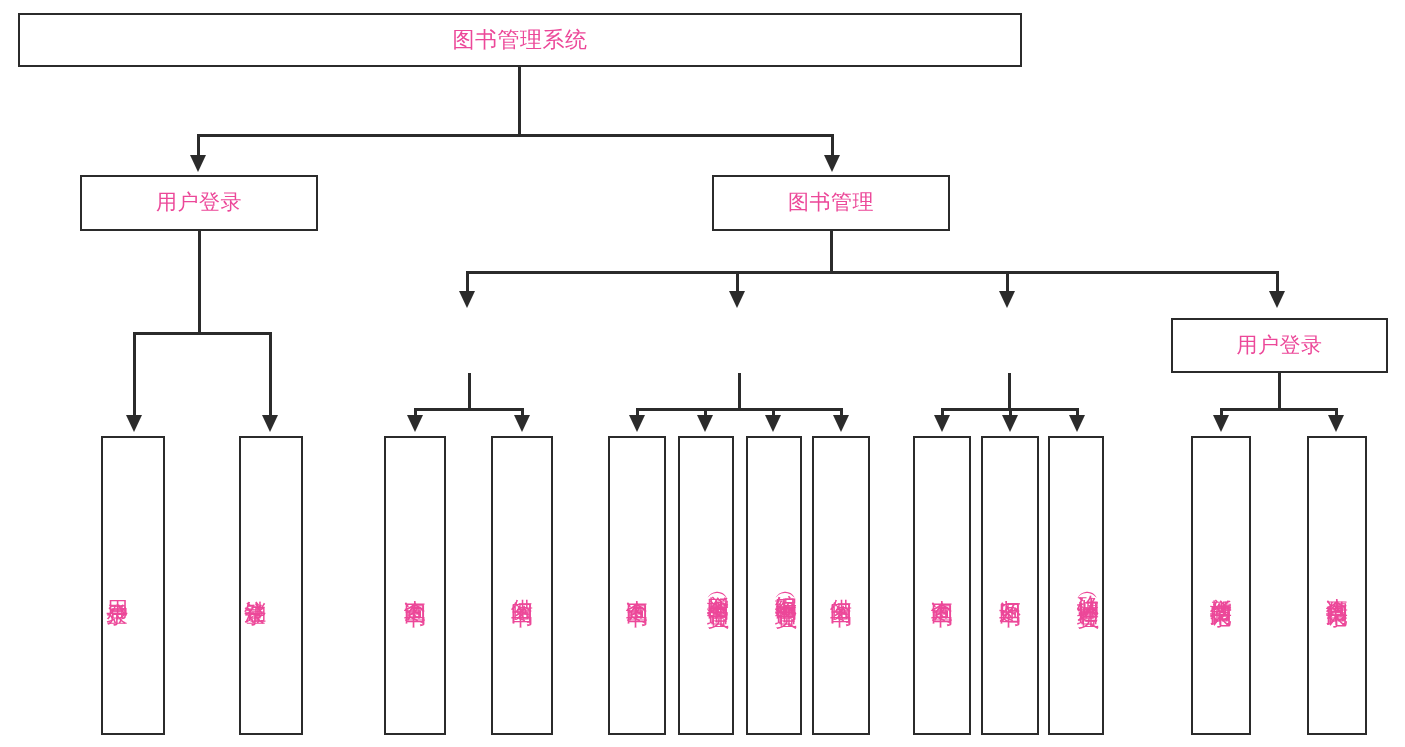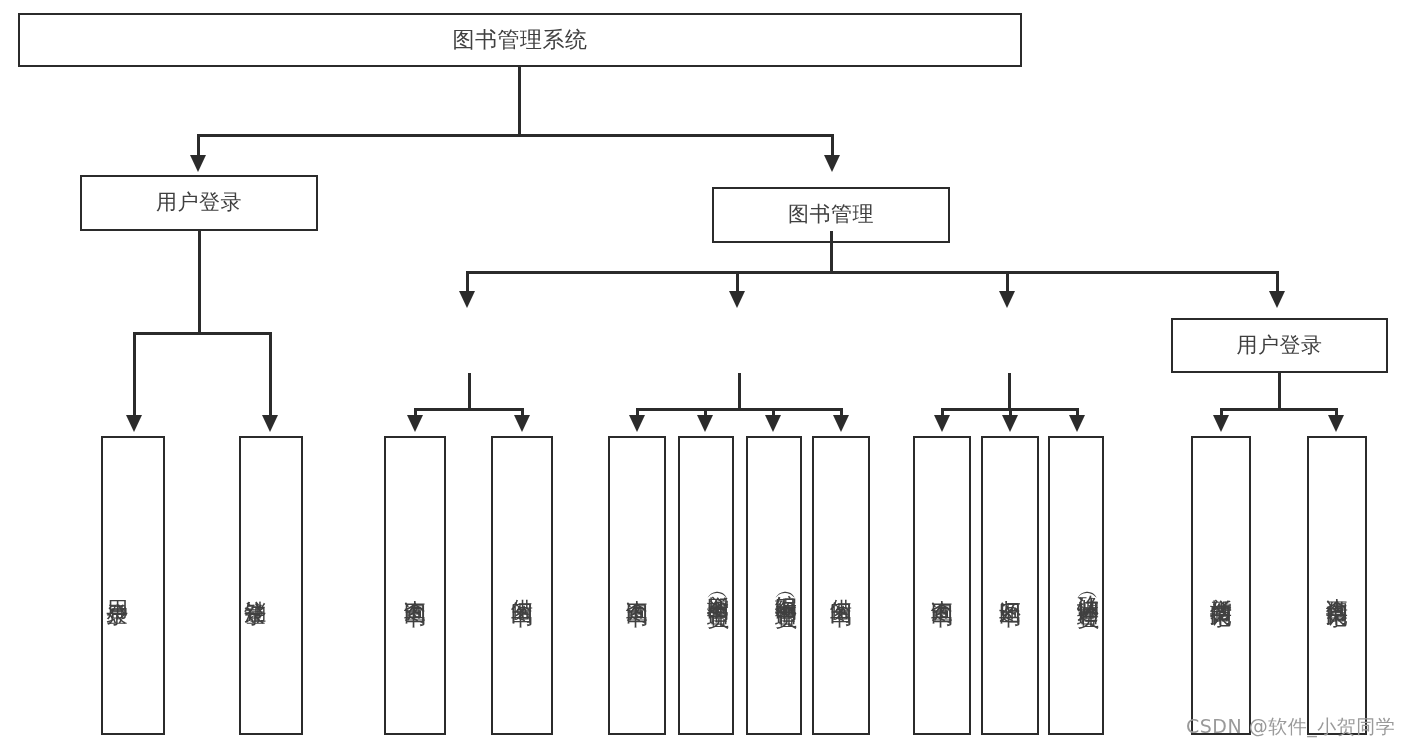--- a/index.html
+++ b/index.html
@@ -20,21 +20,21 @@
   }
   
   .node {
     position: absolute;
     box-sizing: border-box;
     background: #ffffff;
     border: 2px solid #2b2b2b;
     display: flex;
     align-items: center;
     justify-content: center;
-    color: #404040;
+    color: #ec4899;
   }
   .node.h {            
     font-size: 21px;
     letter-spacing: 0.5px;
     line-height: 1.2;
   }
   .node.root {
     font-size: 22px;
   }
   .node.v {            
@@ -87,21 +87,21 @@
   <div class="vline" style="left:518px; top:67px; height:69px;"></div>
   <div class="hline" style="left:197px; top:134px; width:637px;"></div>
   <div class="vline" style="left:197px; top:134px; height:24px;"></div>
   <div class="arrow" style="left:190px; top:155px;"></div>
   <div class="vline" style="left:831px; top:134px; height:24px;"></div>
   <div class="arrow" style="left:824px; top:155px;"></div>
 
   <div class="node h" style="left:80px; top:175px; width:238px; height:56px;">
     <span>用户登录</span>
   </div>
-  <div class="node h" style="left:712px; top:175px; width:238px; height:56px;margin-top:12px;">
+  <div class="node h" style="left:712px; top:175px; width:238px; height:56px;">
     <span>图书管理</span>
   </div>
 
   <div class="vline" style="left:198px; top:231px; height:104px;"></div>
   <div class="hline" style="left:133px; top:332px; width:139px;"></div>
   <div class="vline" style="left:133px; top:332px; height:86px;"></div>
   <div class="arrow" style="left:126px; top:415px;"></div>
   <div class="vline" style="left:269px; top:332px; height:86px;"></div>
   <div class="arrow" style="left:262px; top:415px;"></div>
 
@@ -191,15 +191,14 @@
     <span>确认归还（管理员）</span>
   </div>
 
   <div class="node v mid" style="left:1191px; top:436px; width:60px; height:299px;">
     <span>新增借阅记录</span>
   </div>
   <div class="node v mid" style="left:1307px; top:436px; width:60px; height:299px;">
     <span>查询借阅记录</span>
   </div>
 
-  <div id="watermark">CSDN @软件_小贺同学</div>
 
 </div>
 
 </body></html>

